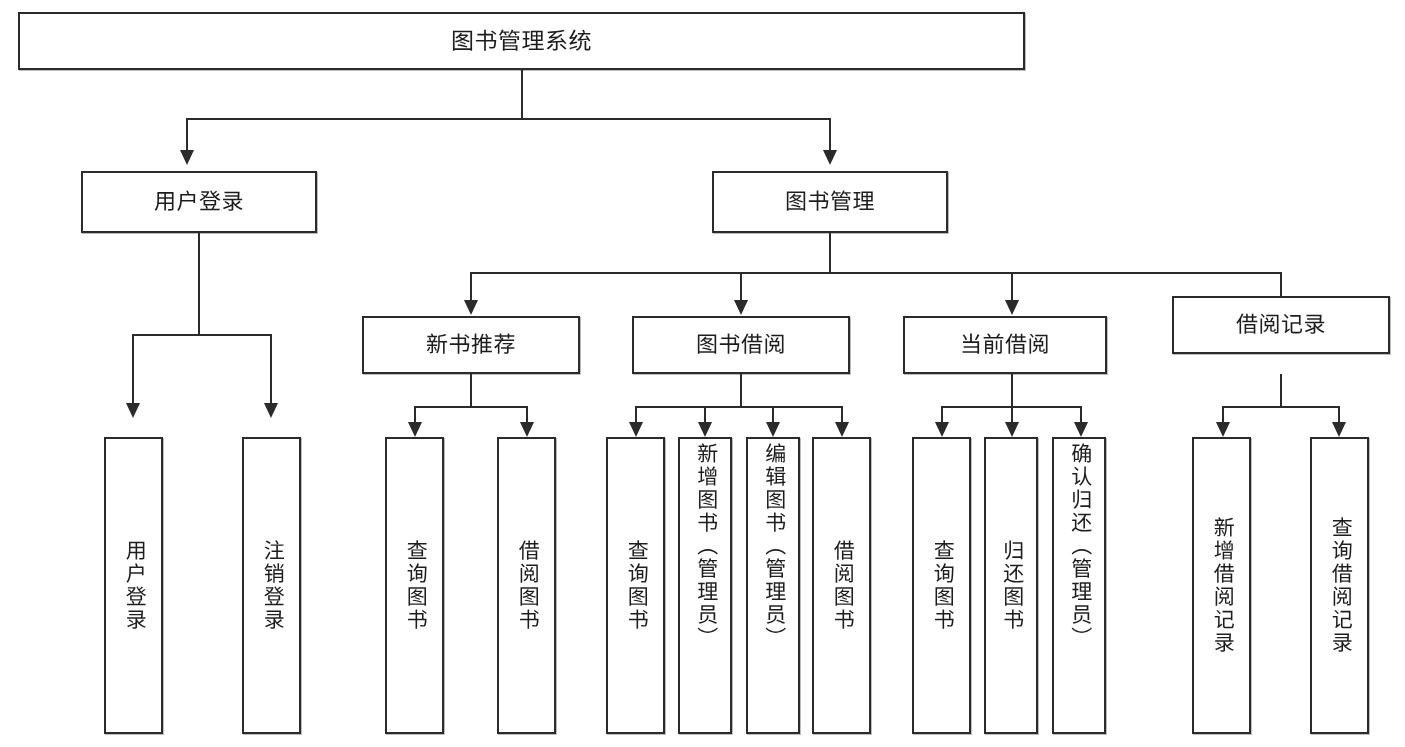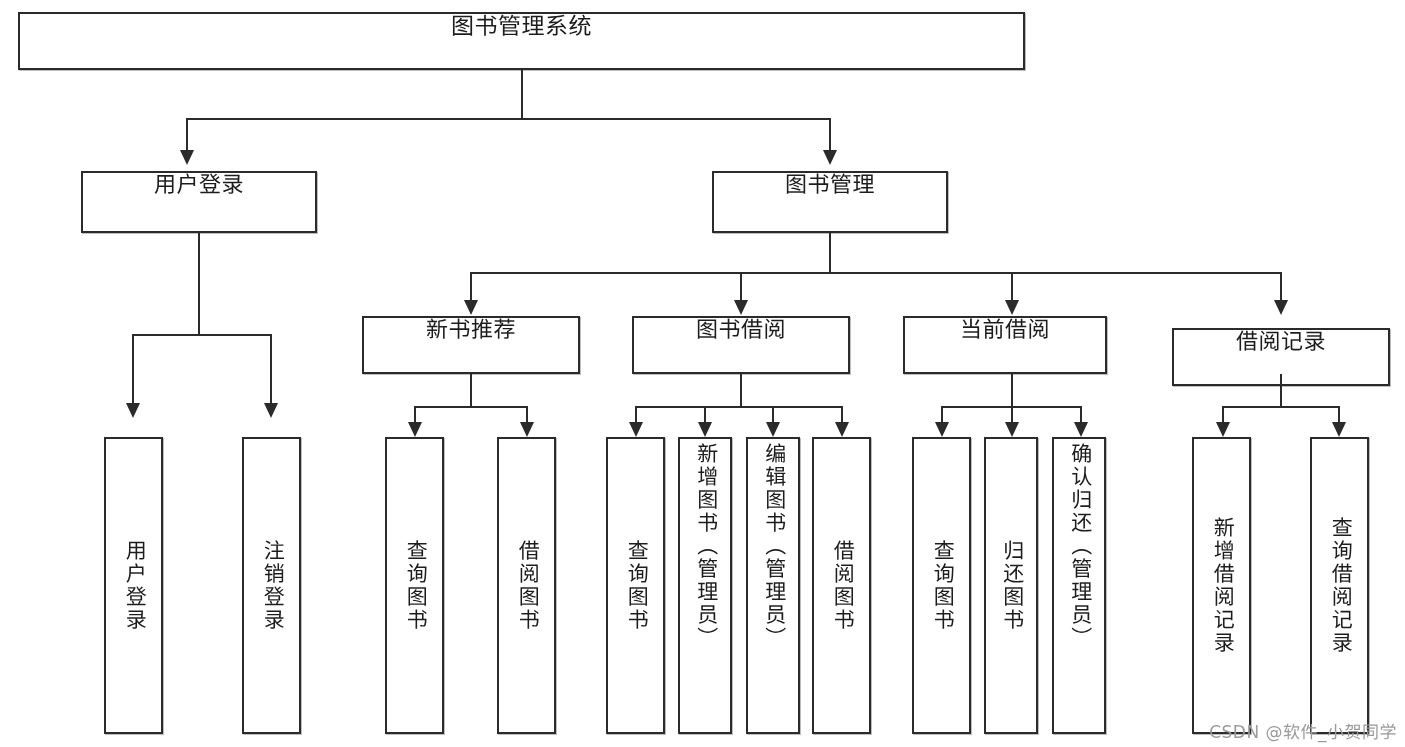--- a/index.html
+++ b/index.html
@@ -20,21 +20,21 @@
     overflow: hidden;
   }
   
   .node {
     position: absolute;
     box-sizing: border-box;
     background: #ffffff;
     border: 2px solid #2b2b2b;
     box-shadow: 1px 1px 0 0 #bdbdbd;
     display: flex;
-    align-items: flex-start;
+    align-items: center;
     justify-content: center;
     text-align: center;
     color: #1d1d1d;
   }
   .node .label {
     display: block;
     line-height: 1.08;
     letter-spacing: 0.5px;
   }
   
@@ -136,21 +136,21 @@
 
   <div class="node h" style="left:632px; top:316px; width:218px; height:58px;">
     <span class="label">图书借阅</span>
   </div>
   <div class="node h" style="left:362px; top:316px; width:218px; height:58px;">
     <span class="label">新书推荐</span>
   </div>
   <div class="node h" style="left:903px; top:316px; width:204px; height:58px;">
     <span class="label">当前借阅</span>
   </div>
-  <div class="node h" style="left:1172px; top:328px; width:218px; height:58px;">
+  <div class="node h" style="left:1172px; top:296px; width:218px; height:58px;">
     <span class="label">借阅记录</span>
   </div>
 
   <div class="edge vline" style="left:470px; top:374px; height:33px;"></div>
   <div class="edge hline" style="left:414px; top:406px; width:114px;"></div>
   <div class="edge vline" style="left:414px; top:406px; height:17px;"></div>
   <div class="arrow" style="left:408px; top:422px;"></div>
   <div class="edge vline" style="left:526px; top:406px; height:17px;"></div>
   <div class="arrow" style="left:520px; top:422px;"></div>
 
@@ -218,15 +218,14 @@
     <span class="label">确认归还（管理员）</span>
   </div>
 
   <div class="node v mid" style="left:1192px; top:437px; width:59px; height:297px;">
     <span class="label">新增借阅记录</span>
   </div>
   <div class="node v mid" style="left:1310px; top:437px; width:59px; height:297px;">
     <span class="label">查询借阅记录</span>
   </div>
 
-  <div id="watermark">CSDN @软件_小贺同学</div>
 
 </div>
 
 </body></html>

